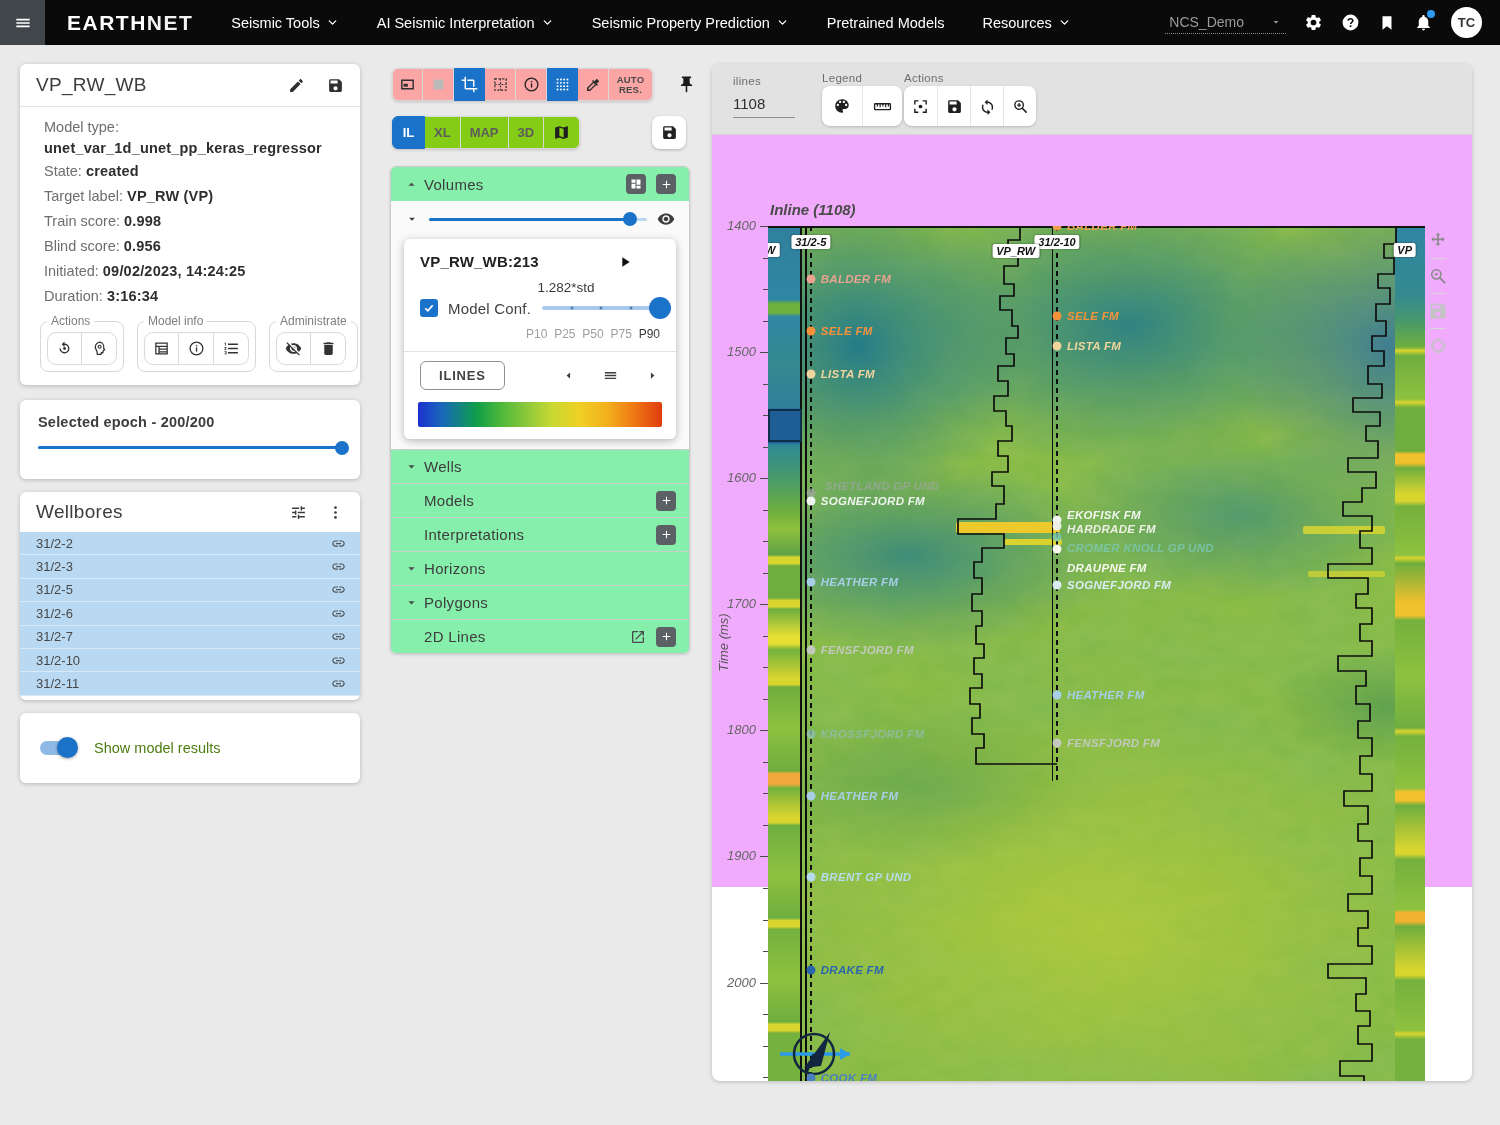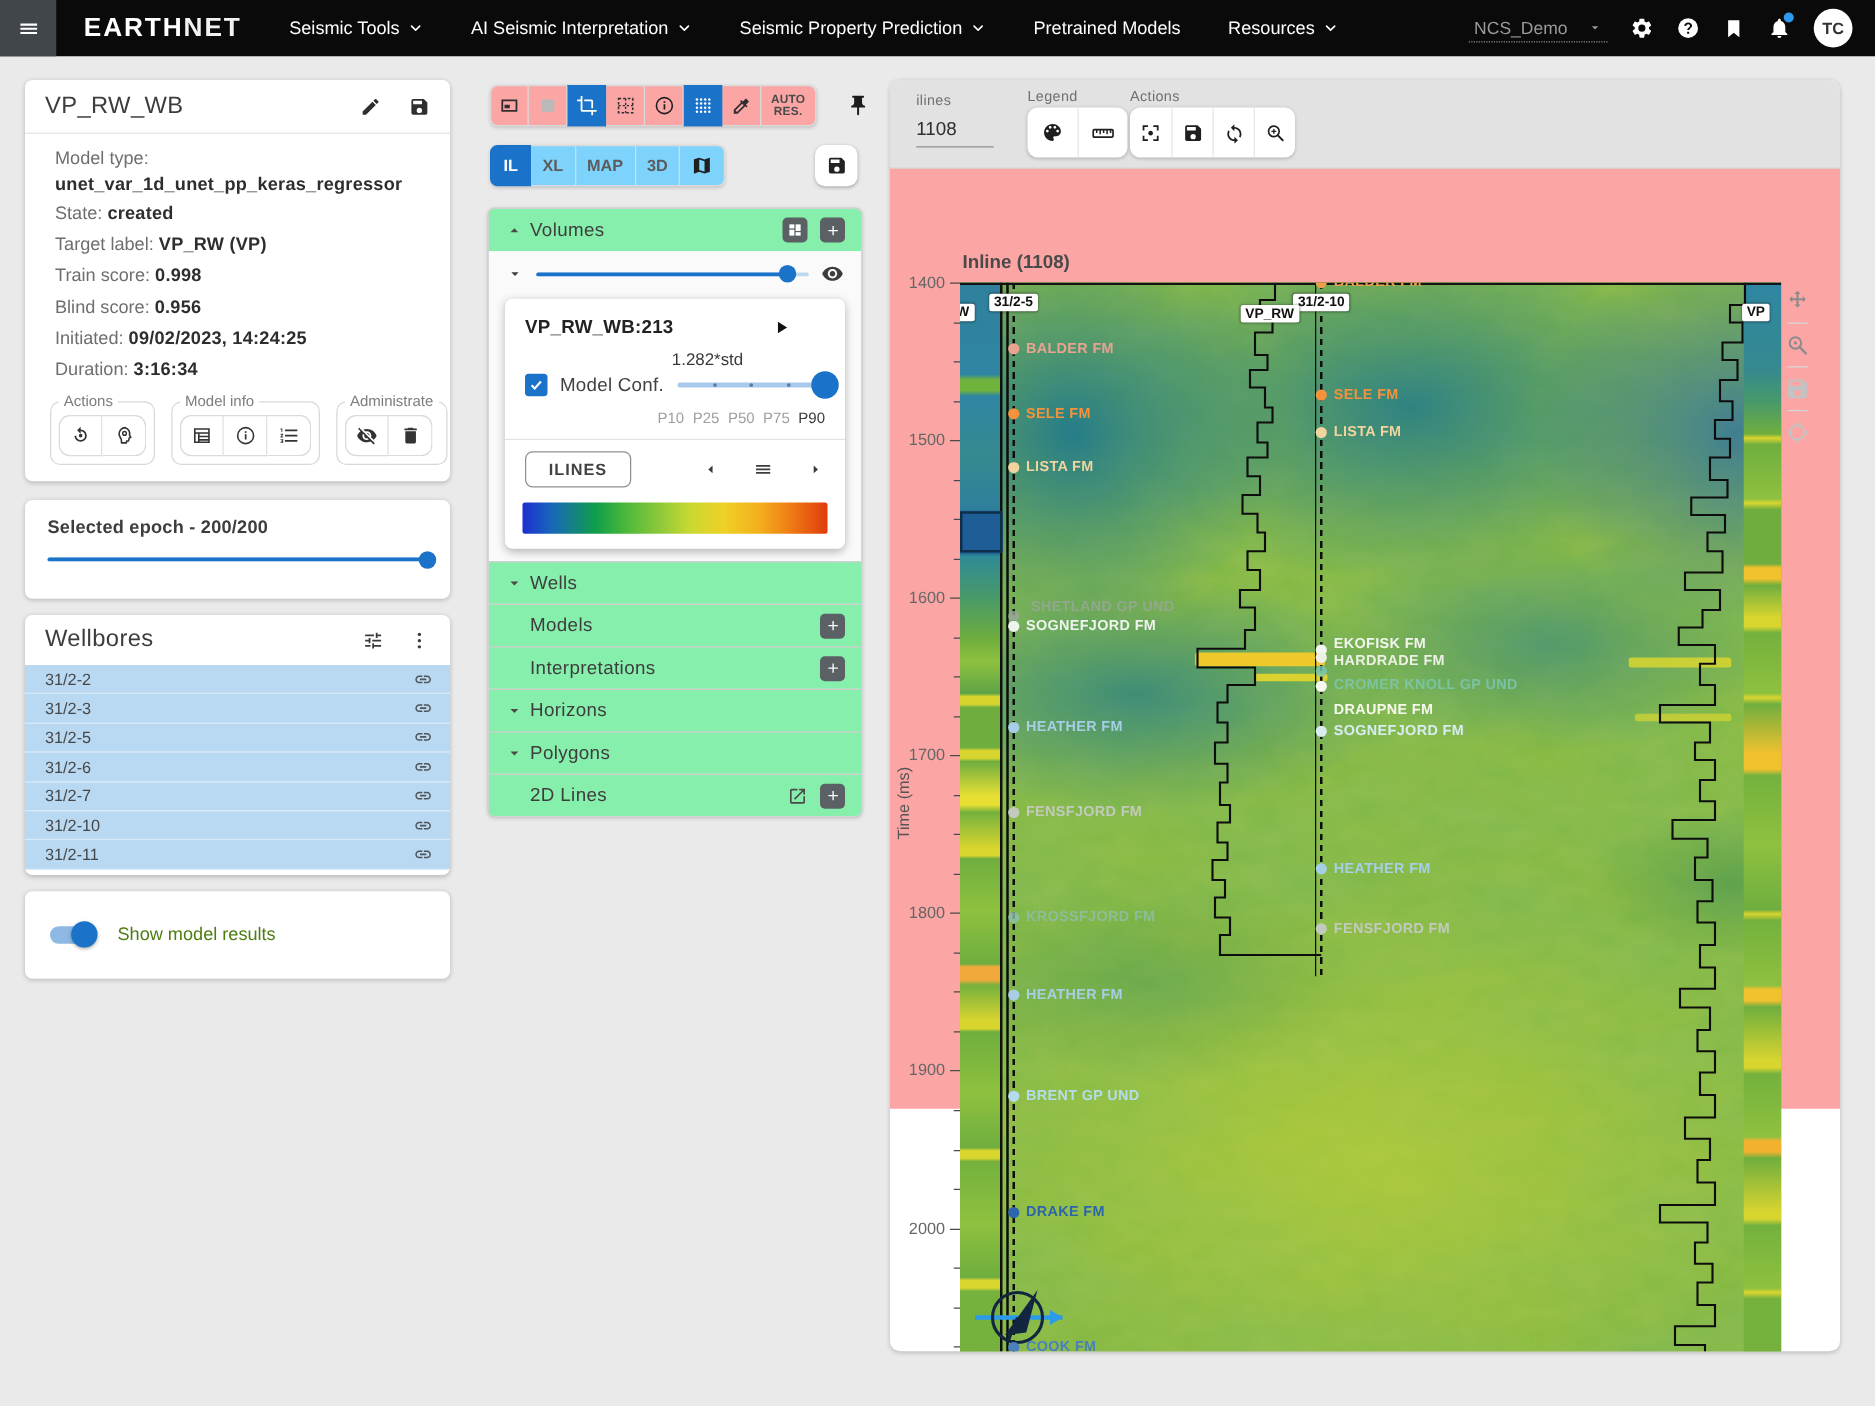--- a/index.html
+++ b/index.html
@@ -7,21 +7,21 @@
   body { position:relative; background:#eaeaea; font-family:"Liberation Sans",sans-serif; color:#3c3c3c; overflow:hidden; }
   .abs { position:absolute; }
   .ic { display:inline-block; vertical-align:middle; }
   
   #nav { position:absolute; left:0; top:0; width:1500px; height:45px; background:#0a0a0b; display:flex; align-items:center; }
   #hamburger { width:45px; height:45px; background:#41464b; display:flex; align-items:center; justify-content:center; cursor:pointer; }
   #logo { margin-left:22px; color:#fff; font-size:21px; letter-spacing:1.5px; white-space:nowrap; }
   #logo b { font-weight:700; } #logo span { font-weight:700; opacity:.95; }
   .nav-item { color:#fff; font-size:14.5px; margin-left:38px; display:flex; align-items:center; gap:6px; white-space:nowrap; cursor:pointer; }
   #nav-right { margin-left:auto; display:flex; align-items:center; gap:18px; padding-right:18px; }
-  #workspace { color:#9a9a9a; font-size:14px; border-bottom:1px dotted #8a8a8a; padding:2px 4px 3px 4px; display:flex; gap:16px; align-items:center; cursor:pointer; }
+  #workspace { color:#9a9a9a; font-size:14px; border-bottom:1px dotted #8a8a8a; padding:2px 4px 3px 4px; display:flex; gap:26px; align-items:center; cursor:pointer; }
   .nav-ic { color:#fff; position:relative; cursor:pointer; display:flex; }
   #bell-dot { position:absolute; right:-2px; top:-3px; width:8px; height:8px; border-radius:50%; background:#2e9bf0; }
   #avatar { width:31px; height:31px; border-radius:50%; background:#fff; color:#333; font-size:13px; font-weight:700; display:flex; align-items:center; justify-content:center; cursor:pointer; }
   
   .card { position:absolute; background:#fff; border-radius:6px; box-shadow:0 1px 4px rgba(0,0,0,.22); }
   .card-hd { display:flex; align-items:center; padding:0 16px; border-bottom:1px solid #e4e4e4; }
   .card-title { font-size:19px; color:#3d3d3d; letter-spacing:.3px; }
   .hd-ics { margin-left:auto; display:flex; gap:22px; color:#2f2f2f; }
   .fld { font-size:14.5px; color:#6e6e6e; line-height:25px; }
   .fld b { color:#2e2e2e; font-weight:700; letter-spacing:.2px; }
@@ -41,21 +41,21 @@
   
   .tgl { position:relative; width:36px; height:14px; border-radius:8px; background:#8db9e4; cursor:pointer; }
   .tgl .knob { position:absolute; right:-2px; top:-4px; width:21px; height:21px; border-radius:50%; background:#1a73c8; box-shadow:0 1px 3px rgba(0,0,0,.35); }
   
   .tb-group { display:flex; box-shadow:0 1px 3px rgba(0,0,0,.18); border-radius:6px; }
   .tbtn { width:31px; height:33px; background:#fca5a5; border:1px solid #d9d9d9; border-left:none; display:flex; align-items:center; justify-content:center; color:#2f2f2f; cursor:pointer; }
   .tbtn:first-child { border-left:1px solid #d9d9d9; border-radius:6px 0 0 6px; }
   .tbtn:last-child { border-radius:0 6px 6px 0; }
   .tbtn.on { background:#1a73c8; border-color:#1a73c8; color:#fff; }
   .tbtn.wide { width:44px; font-size:9.5px; font-weight:700; color:#4a4a4a; line-height:10px; text-align:center; letter-spacing:.2px; }
-  .tab { min-width:33px; padding:0 9px; height:33px; background:#7dd3fc; border:1px solid #d9d9d9; border-left:none; display:flex; align-items:center; justify-content:center; font-size:13px; font-weight:700; color:#5c5c5c; cursor:pointer; }
+  .tab { min-width:33px; padding:0 9px; height:33px; background:#84cc16; border:1px solid #d9d9d9; border-left:none; display:flex; align-items:center; justify-content:center; font-size:13px; font-weight:700; color:#5c5c5c; cursor:pointer; }
   .tab:first-child { border-left:1px solid #d9d9d9; border-radius:6px 0 0 6px; }
   .tab:last-child { border-radius:0 6px 6px 0; }
   .tab.on { background:#1a73c8; border-color:#1a73c8; color:#fff; }
   .sq-btn { width:34px; height:33px; background:#fff; border-radius:8px; box-shadow:0 1px 3px rgba(0,0,0,.25); display:flex; align-items:center; justify-content:center; color:#222; cursor:pointer; }
   
   #panels { position:absolute; left:390px; top:166px; width:300px; border:1px solid #c9c9c9; border-radius:6px; overflow:hidden; background:#fafafa; box-shadow:0 1px 3px rgba(0,0,0,.12); }
   .sect { height:34px; background:#86efac; border-top:1px solid #cdcdcd; display:flex; align-items:center; padding:0 13px; font-size:15px; color:#3d3d3d; letter-spacing:.3px; cursor:pointer; }
   .sect:first-child { border-top:none; }
   .sect .cap { width:20px; color:#4a4a4a; display:flex; }
   .sect .spacer { margin-left:auto; display:flex; gap:10px; align-items:center; }
@@ -82,21 +82,21 @@
     background:linear-gradient(90deg,#1d2fd0 0%,#1869b9 10%,#0f9e4a 24%,#4db83a 34%,#8ec93a 45%,#c9d832 55%,#efd125 66%,#f3ae1d 78%,#ef7b14 88%,#e03c0c 100%); }
   
   #viewer { position:absolute; left:712px; top:64px; width:760px; height:1017px; background:#fff; border-radius:8px; box-shadow:0 1px 4px rgba(0,0,0,.2); overflow:hidden; }
   #v-head { position:relative; height:71px; background:#e2e2e2; border-bottom:1px solid #d2d2d2; }
   .mini-lbl { font-size:11.5px; color:#6f6f6f; letter-spacing:.3px; }
   #ilines-val { font-size:15px; color:#2f2f2f; }
   #ilines-underline { width:62px; height:1px; background:#8f8f8f; }
   .hbtn-group { display:flex; box-shadow:0 1px 3px rgba(0,0,0,.2); border-radius:8px; background:#fff; }
   .hbtn { width:40px; height:40px; display:flex; align-items:center; justify-content:center; color:#1f1f1f; border-left:1px solid #e6e6e6; cursor:pointer; }
   .hbtn:first-child { border-left:none; }
-  #plot-wrap { position:relative; width:100%; height:752px; background:#fca5a5; }
+  #plot-wrap { position:relative; width:100%; height:752px; background:#f0abfc;font-style:italic; }
   #plot { position:absolute; left:56px; top:91px; width:657px; height:865px; overflow:hidden; background:#84b93e; }
   #plot-title { font-size:15px; font-weight:700; color:#4a4a4a; }
   .strip { position:absolute; top:0; height:100%; }
   #stripL { left:0; width:34px; border-right:2px solid #101010;
     background:linear-gradient(180deg,#30809c 0%,#2f86a3 8.5%,#6fb23c 9%,#6fb23c 10%,#2f86a3 10.5%,#35898f 16%,#2f7f9c 21%,#1f5d96 21.3%,#1f5d96 25%,#2e8a96 25.3%,#47996b 29%,#6fae3e 33%,#8ec13f 35%,#5fa347 38%,#d9d52f 38.3%,#d9d52f 39%,#6fae3e 39.3%,#6fae3e 43%,#d9d52f 43.3%,#d9d52f 44%,#6fae3e 44.3%,#e8df33 47.5%,#e8df33 48.3%,#74b13d 49%,#d9d52f 52.3%,#d9d52f 53%,#6fae3e 53.3%,#8ec13f 58%,#6fae3e 63%,#f2a93c 63.3%,#f2a93c 64.5%,#74b13d 65%,#d9d52f 68.3%,#d9d52f 69%,#6fae3e 69.3%,#8ec13f 75%,#6fae3e 80%,#d9d52f 80.3%,#d9d52f 81%,#74b13d 81.3%,#8ec13f 87%,#6fae3e 92%,#d9d52f 92.3%,#d9d52f 93%,#74b13d 93.3%,#74b13d 100%); }
   #stripL-box { position:absolute; left:0; top:183px; width:34px; height:33px; border:2px solid #0d2f4a; background:#1f5d96; }
   #stripR { right:0; width:30px;
     background:linear-gradient(180deg,#2f86a3 0%,#35898f 8%,#47996b 11%,#6fae3e 14%,#d9d52f 14.4%,#6fae3e 15%,#8ec13f 20%,#d9d52f 20.4%,#6fae3e 21%,#6fae3e 26%,#f2c12e 26.4%,#f2c12e 27.4%,#6fae3e 28%,#d9d52f 31%,#d9d52f 31.8%,#74b13d 32.4%,#8ec13f 38%,#d9d52f 38.4%,#6fae3e 39%,#f2c12e 43.6%,#f2c12e 45%,#74b13d 45.6%,#8ec13f 52%,#6fae3e 58%,#d9d52f 58.4%,#74b13d 59%,#8ec13f 65%,#f2c12e 65.4%,#f2c12e 66.4%,#6fae3e 67%,#d9d52f 72%,#d9d52f 72.6%,#74b13d 73.2%,#8ec13f 79%,#f2b12e 79.4%,#f2b12e 80.4%,#6fae3e 81%,#d9d52f 86%,#d9d52f 86.6%,#74b13d 87.2%,#8ec13f 93%,#d9d52f 93.4%,#74b13d 94%,#74b13d 100%); }
   .edgeline { position:absolute; left:0; right:0; height:2px; background:#141414; z-index:6; }
   .wline { position:absolute; top:0; z-index:5; }

